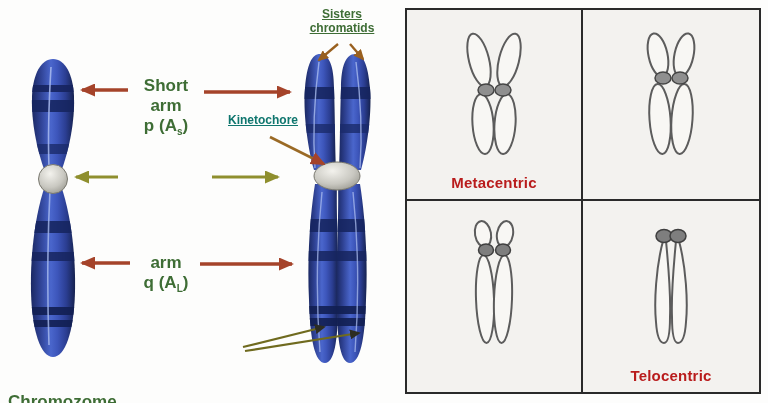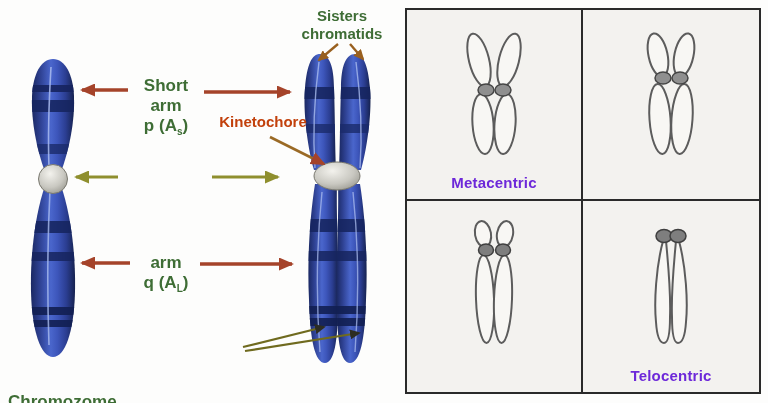--- a/index.html
+++ b/index.html
@@ -3,37 +3,37 @@
 <meta charset="utf-8">
 <style>
   html,body{margin:0;padding:0;background:#ffffff;}
   .stage{
     position:relative;width:768px;height:403px;background:#fdfdfc;overflow:hidden;
     font-family:"Liberation Sans", sans-serif;
   }
   .art{position:absolute;left:0;top:0;}
   .lbl{position:absolute;text-align:center;line-height:1.18;font-weight:bold;}
   .green{color:#3e6d35;}
-  .black{color:#c2410c;}
+  .black{color:#0f766e;}
   .lbl-main{font-size:17px;}
-  .lbl-sm{font-size:15px;}
+  .lbl-sm{font-size:12px;text-decoration:underline;}
   .lbl sub{font-size:10px;}
   
   .panel{
     position:absolute;left:405px;top:8px;width:356px;height:386px;
     background:#f3f2ef;border:2px solid #2a2a2a;box-sizing:border-box;
     display:grid;grid-template-columns:1fr 1fr;grid-template-rows:1fr 1fr;
   }
   .cell{position:relative;box-sizing:border-box;display:flex;align-items:flex-start;justify-content:center;}
   .cell.bR{border-right:2px solid #2a2a2a;}
   .cell.bB{border-bottom:2px solid #2a2a2a;}
   .cell svg{margin-top:6px;}
   .cell-label{
     position:absolute;left:0;right:0;bottom:8px;text-align:center;
-    font-size:15px;font-weight:bold;color:#6d28d9;letter-spacing:.2px;
+    font-size:15px;font-weight:bold;color:#b91c1c;letter-spacing:.2px;
   }
 </style>
 </head>
 <body>
 
 <div class="stage">
 
   <svg class="art" width="405" height="403" viewBox="0 0 405 403">
     <defs>
       <linearGradient id="rodGrad" x1="0" y1="0" x2="1" y2="0">

